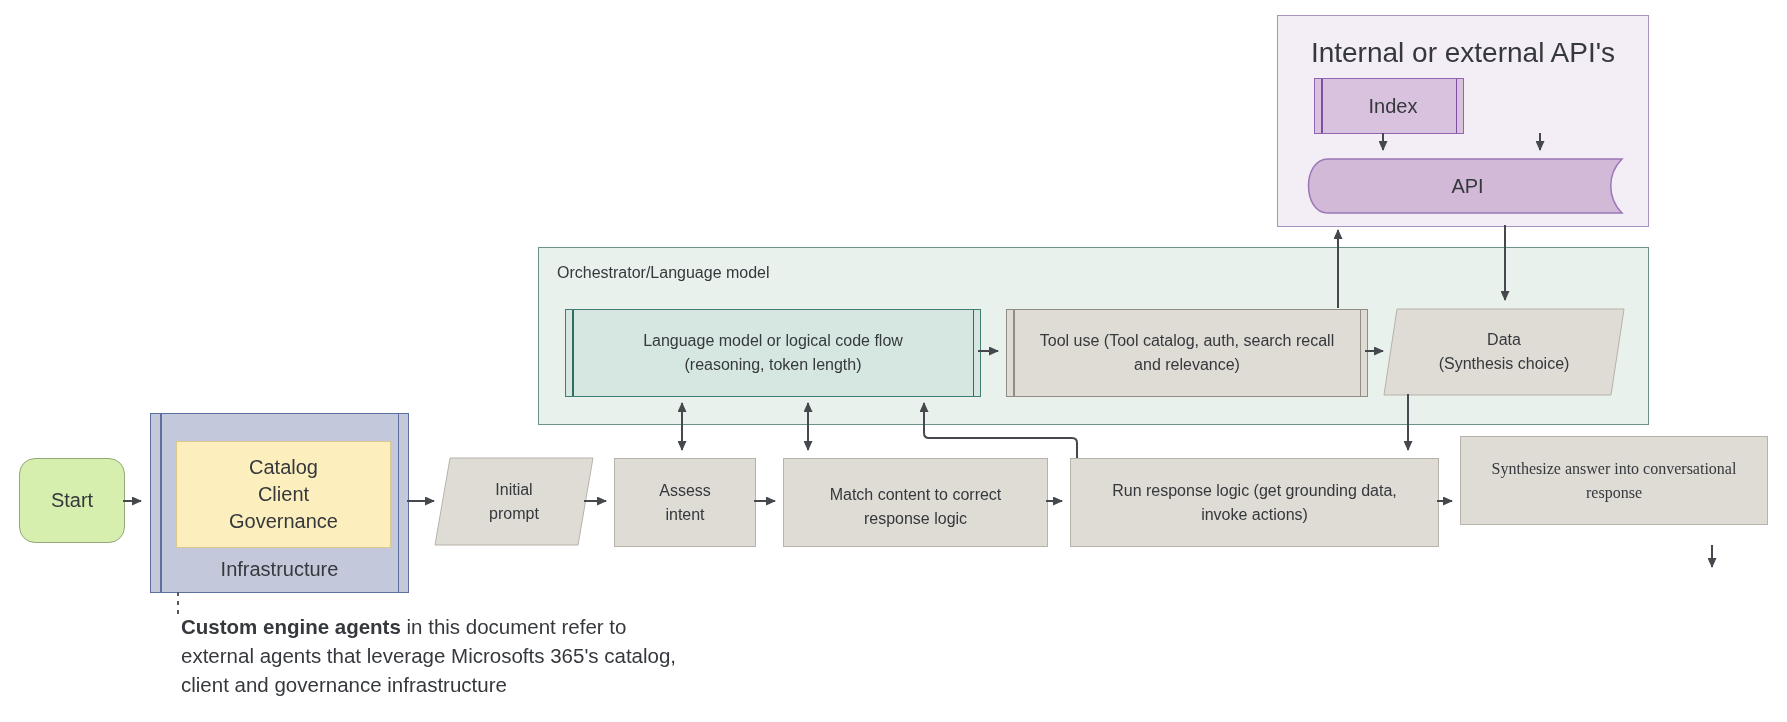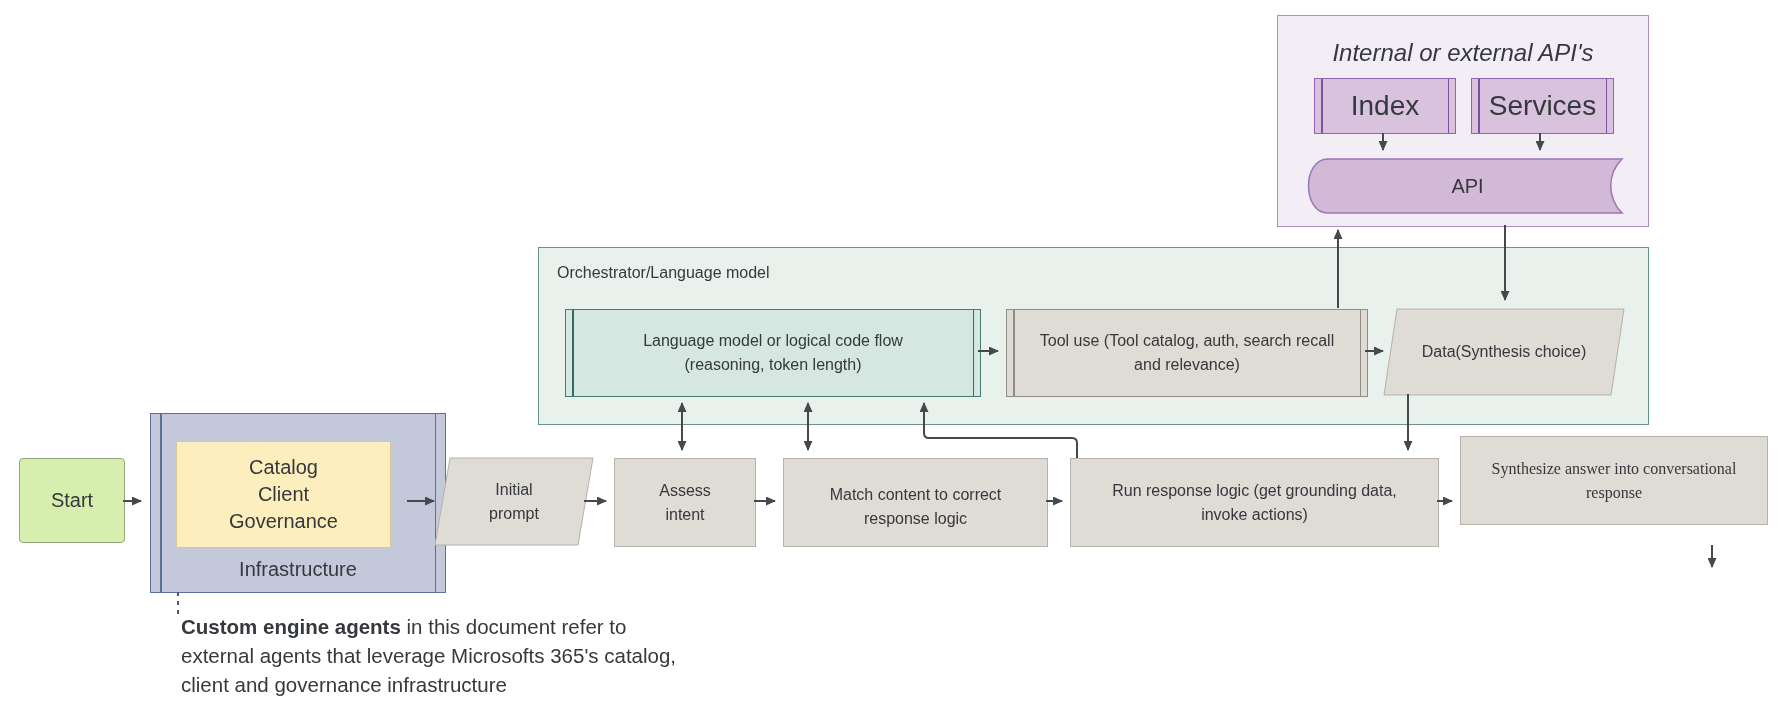--- a/index.html
+++ b/index.html
@@ -5,39 +5,39 @@
   html,body{margin:0;padding:0;background:#fff;}
   .canvas{
     position:relative;width:1787px;height:722px;background:var(--canvas-bg,#fff);
     font-family:"Liberation Sans",sans-serif;color:var(--text,#35383c);overflow:hidden;
     -webkit-font-smoothing:antialiased;
   }
   .abs{position:absolute;}
   .center{display:flex;align-items:center;justify-content:center;text-align:center;}
   
   .api-panel{background:var(--api-panel-bg);border:1.5px solid var(--api-panel-border);}
-  .panel-title{font-size:24px;white-space:nowrap;font-style:italic;}
+  .panel-title{font-size:28px;white-space:nowrap;}
   .orch-panel{background:var(--orch-bg);border:1px solid var(--orch-border);}
   .orch-title{font-size:16px;white-space:nowrap;}
   
   .predef{border:1px solid;}
   .predef::before,.predef::after{content:"";position:absolute;top:0;bottom:0;width:1.5px;background:var(--pl);}
   .predef::before{left:6px;}
   .predef::after{right:6px;}
   .predef.wide-inset::before{left:9px;}
   .predef.wide-inset::after{right:9px;}
-  .api-node{background:var(--api-node-bg);border-color:var(--api-node-border);--pl:var(--api-node-line);font-size:28px;}
+  .api-node{background:var(--api-node-bg);border-color:var(--api-node-border);--pl:var(--api-node-line);font-size:20px;padding-left:8px;}
   .lm-box{background:var(--lm-bg);border-color:var(--lm-border);--pl:var(--lm-line);}
   .tool-box{background:var(--proc-bg);border-color:var(--proc-line);--pl:var(--proc-line);}
   .infra-box{background:var(--infra-bg);border:1.5px solid var(--infra-border);--pl:var(--infra-border);}
   
   .proc{background:var(--proc-bg);border:1px solid var(--proc-border);font-size:19px;line-height:24px;}
   .box-label{font-size:16px;line-height:24px;}
   
-  .start-node{background:var(--start-bg);border:1.5px solid var(--start-border);border-radius:4px;font-size:20px;}
+  .start-node{background:var(--start-bg);border:1.5px solid var(--start-border);border-radius:16px;font-size:20px;}
   .end-node{background:var(--end-bg);border:1px solid var(--end-border);border-radius:14px;font-size:20px;}
   
   .shape-wrap svg{position:absolute;left:0;top:0;width:100%;height:100%;overflow:visible;}
   .shape-wrap .overlay{position:absolute;left:0;top:0;right:0;bottom:0;}
   .para polygon{fill:var(--proc-bg);stroke:var(--proc-border);stroke-width:1;}
   .api-shape path{fill:var(--api-shape-bg);stroke:var(--api-shape-border);stroke-width:1.5;}
   .api-shape .overlay{font-size:20px;}
   
   .yellow-box{background:var(--catalog-bg);border:1px solid var(--catalog-border);font-size:20px;line-height:27px;}
   .infra-label{font-size:20px;}
@@ -52,55 +52,52 @@
 </head>
 <body>
 
 <div class="canvas">
 
   <div class="abs api-panel" style="left:1277px;top:15px;width:370px;height:210px;">
     <div class="abs panel-title center" style="left:0;top:24px;width:100%;height:26px;">Internal or external API's</div>
     <div class="abs predef api-node center" style="left:36px;top:62px;width:140px;height:54px;">
       <span>Index</span>
     </div>
-    <div class="abs predef api-node center" style="left:193px;top:62px;width:141px;height:54px;">
-      <span>Services</span>
-    </div>
     <div class="abs shape-wrap api-shape" style="left:26px;top:143px;width:327px;height:54px;">
       <svg viewBox="0 0 327 54" preserveAspectRatio="none">
         <path d="M24,0 H318 C303,15 303,39 318,54 H24 C-2,54 -2,0 24,0 Z"></path>
       </svg>
       <div class="overlay center">API</div>
     </div>
   </div>
 
   <div class="abs orch-panel" style="left:538px;top:247px;width:1109px;height:176px;">
     <div class="abs orch-title" style="left:18px;top:16px;">Orchestrator/Language model</div>
     <div class="abs predef lm-box center" style="left:26px;top:61px;width:414px;height:86px;">
       <span class="box-label" style="max-width:340px;">Language model or logical code flow (reasoning, token length)</span>
     </div>
     <div class="abs predef tool-box center" style="left:467px;top:61px;width:360px;height:86px;">
       <span class="box-label" style="max-width:300px;">Tool use (Tool catalog, auth, search recall and relevance)</span>
     </div>
     <div class="abs shape-wrap para" style="left:845px;top:61px;width:240px;height:86px;">
       <svg viewBox="0 0 240 86" preserveAspectRatio="none">
         <polygon points="13,0 240,0 227,86 0,86"></polygon>
       </svg>
-      <div class="overlay center" style="flex-direction:row;">
+      <div class="overlay center" style="flex-direction:column;">
         <span class="box-label">Data</span>
         <span class="box-label">(Synthesis choice)</span>
       </div>
     </div>
   </div>
 
   <div class="abs start-node center" style="left:19px;top:458px;width:104px;height:83px;">
     <span>Start</span>
   </div>
 
-  <div class="abs predef wide-inset infra-box" style="left:150px;top:413px;width:257px;height:178px;padding-left:37px;">
+  <div class="abs predef wide-inset infra-box" style="left:150px;top:413px;width:257px;height:178px;">
     <div class="abs yellow-box center" style="left:25px;top:27px;width:213px;height:105px;flex-direction:column;">
       <span>Catalog</span>
       <span>Client</span>
       <span>Governance</span>
     </div>
     <div class="abs infra-label center" style="left:0;top:134px;width:100%;height:42px;">Infrastructure</div>
   </div>
 
   <div class="abs proc center" style="left:614px;top:458px;width:140px;height:87px;">
     <span class="box-label" style="max-width:85px;">Assess intent</span>

